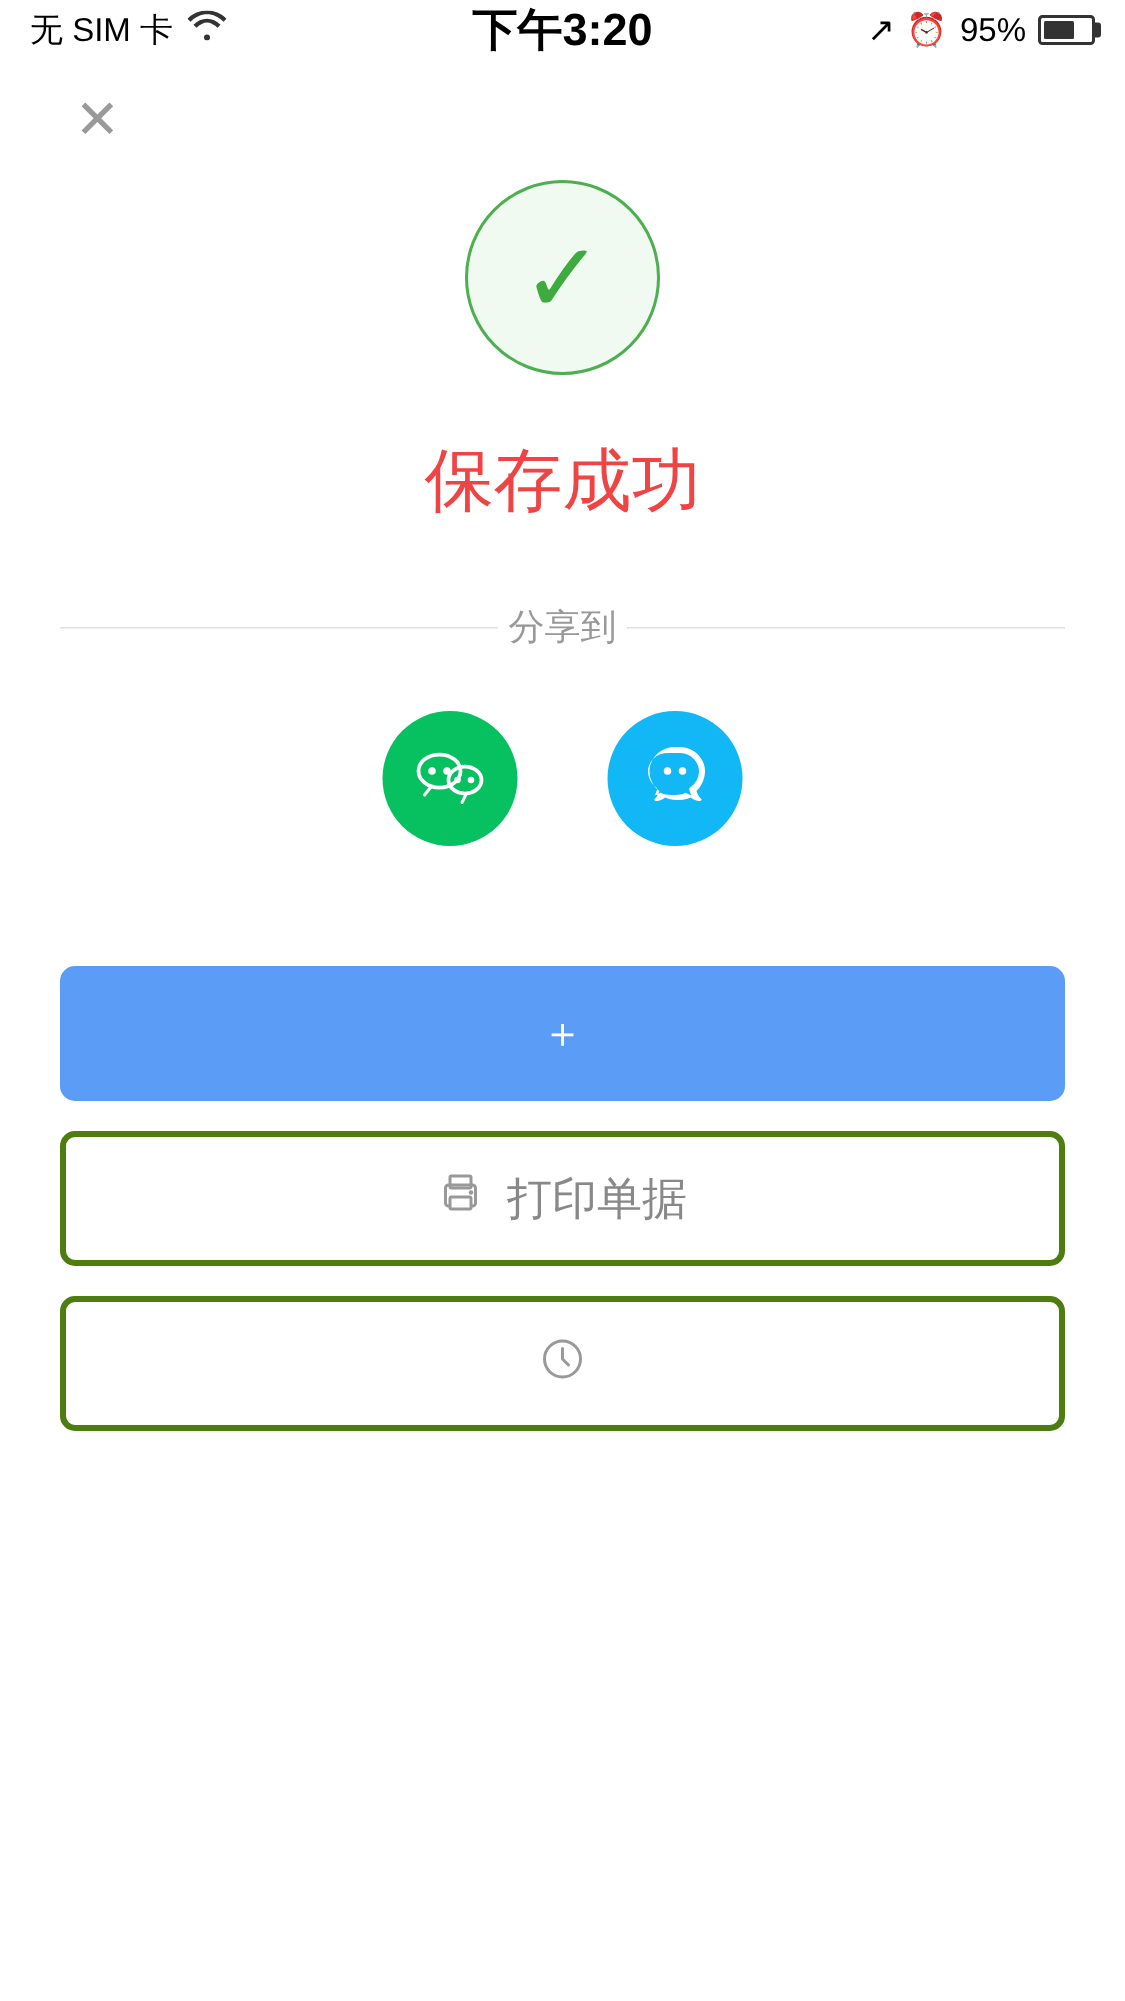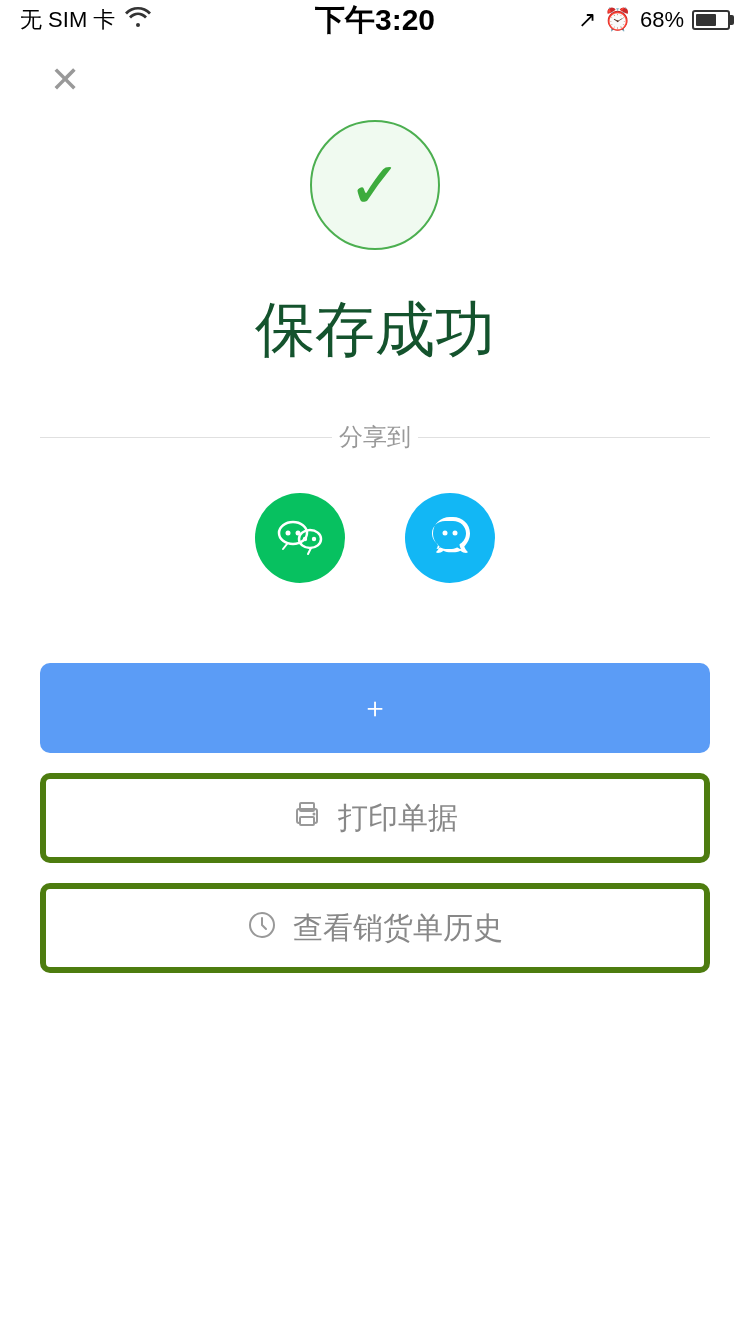--- a/index.html
+++ b/index.html
@@ -123,23 +123,23 @@
     }
 
     .checkmark {
       font-size: 65px;
       color: #3DAB3D;
       line-height: 1;
     }
 
     
     .success-title {
-      font-size: 60px;
+      font-size: 46px;
       font-weight: 500;
-      color: #14532d;
+      color: #ef4444;
       margin-bottom: 50px;
     }
 
     
     .share-section {
       width: 100%;
       padding: 0 40px;
       margin-bottom: 40px;
     }
 
@@ -221,21 +221,21 @@
     }
 
     .primary-btn {
       background: #5B9CF6;
       color: #ffffff;
     }
 
     .secondary-btn {
       background: #ffffff;
       color: #888;
-      border: 6px solid #4d7c0f;
+      border: 4px solid #4d7c0f;
     }
 
     .btn-icon {
       font-size: 28px;
     }
   </style>
 </head>
 <body>
 
 <div class="status-bar">
@@ -246,21 +246,21 @@
         <path d="M13 16a2 2 0 1 1 0 4 2 2 0 0 1 0-4z" fill="#333"></path>
         <path d="M6 11.5C8.2 9.3 10.9 8 13 8s4.8 1.3 7 3.5l2-2C19.5 7 16.4 5.5 13 5.5S6.5 7 4 9.5l2 2z" fill="#333"></path>
         <path d="M2 7.5C5.3 4.2 9 2.5 13 2.5s7.7 1.7 11 5l2-2C22.3 1.8 17.9 0 13 0S3.7 1.8 0 5.5l2 2z" fill="#333"></path>
       </svg>
     </span>
   </div>
   <div class="status-center">下午3:20</div>
   <div class="status-right">
     <span>↗</span>
     <span>⏰</span>
-    <span>68%</span>
+    <span>95%</span>
     <div class="battery-icon">
       <div class="battery-fill"></div>
     </div>
   </div>
 </div>
 
 <div class="close-btn">
   <span class="close-icon">✕</span>
 </div>
 
@@ -322,18 +322,17 @@
       <span>打印单据</span>
     </button>
 
     <button class="action-btn secondary-btn">
       <span class="btn-icon">
         <svg width="30" height="30" viewBox="0 0 30 30" fill="none">
           <circle cx="15" cy="15" r="12" stroke="#999" stroke-width="2" fill="none"></circle>
           <path d="M15 8v7l4 4" stroke="#999" stroke-width="2" stroke-linecap="round" stroke-linejoin="round"></path>
         </svg>
       </span>
-      <span>查看销货单历史</span>
     </button>
 
   </div>
 
 </div>
 
 </body></html>

